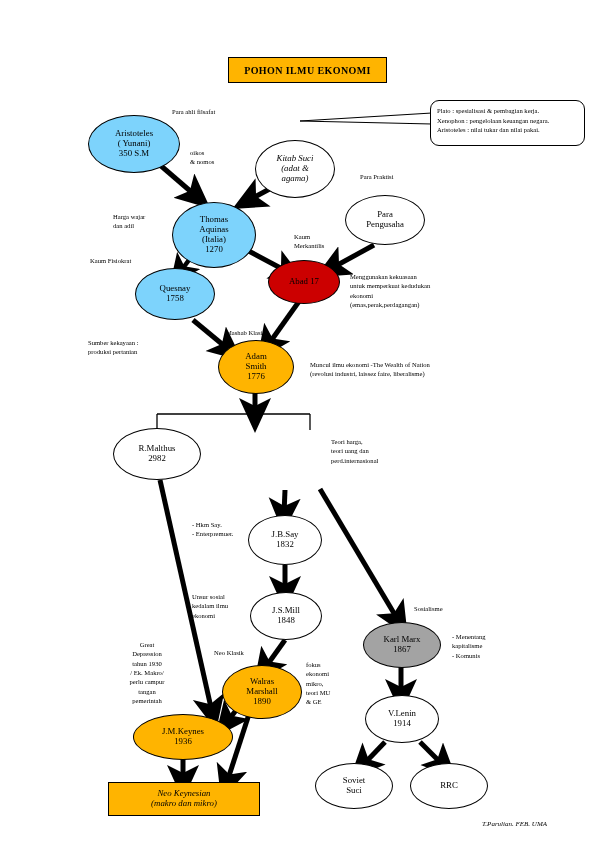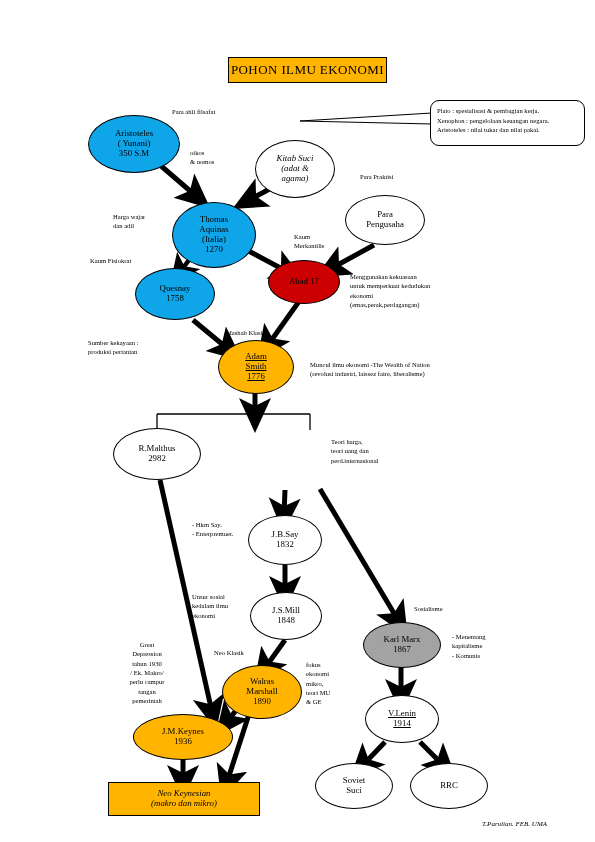--- a/index.html
+++ b/index.html
@@ -16,30 +16,30 @@
   .node{
     position:absolute;
     display:flex;align-items:center;justify-content:center;
     text-align:center;
     box-sizing:border-box;
     line-height:1.12;
     white-space:pre-line;
   }
   .ellipse{border-radius:50%;border:1.2px solid #000;}
   .ell-white{background:#ffffff;}
-  .ell-green{background:#0ea5e9;}
+  .ell-green{background:#7dd3fc;}
   .ell-red{background:#cc0000;color:#000;}
   .ell-yellow{background:#ffb400;}
   .rect{border:1.2px solid #000;background:#ffb400;}
 
   .title-box{
     position:absolute;
     background:#ffb400;border:1px solid #000;
     display:flex;align-items:center;justify-content:center;
-    font-weight:normal;font-size:13px;letter-spacing:.4px;
+    font-weight:bold;font-size:10px;letter-spacing:.4px;
   }
   .note{
     position:absolute;
     font-size:6.6px;line-height:1.42;
     white-space:pre-line;
   }
   .note-box{
     position:absolute;
     border:1.1px solid #000;border-radius:9px;background:#fff;
     font-size:6.6px;line-height:1.45;
@@ -131,21 +131,21 @@
   <div class="node ellipse ell-green n-md" style="left:172px;top:202px;width:84px;height:66px;">Thomas
 Aquinas
 (Italia)
 1270</div>
 
   <div class="node ellipse ell-red n-md" style="left:268px;top:260px;width:72px;height:44px;">Abad 17</div>
 
   <div class="node ellipse ell-green n-md" style="left:135px;top:268px;width:80px;height:52px;">Quesnay
 1758</div>
 
-  <div class="node ellipse ell-yellow n-md" style="left:218px;top:340px;width:76px;height:54px;text-decoration:underline;">Adam
+  <div class="node ellipse ell-yellow n-md" style="left:218px;top:340px;width:76px;height:54px;">Adam
 Smith
 1776</div>
 
   <div class="node ellipse ell-white n-md" style="left:113px;top:428px;width:88px;height:52px;">R.Malthus
 2982</div>
 
 
   <div class="node ellipse ell-white n-md" style="left:248px;top:515px;width:74px;height:50px;">J.B.Say
 1832</div>
 
@@ -155,21 +155,21 @@
   <div class="node ellipse n-md" style="left:363px;top:622px;width:78px;height:46px;background:#a3a3a3;border:1.2px solid #000;">Karl Marx
 1867</div>
 
   <div class="node ellipse ell-yellow n-md" style="left:222px;top:665px;width:80px;height:54px;">Walras
 Marshall
 1890</div>
 
   <div class="node ellipse ell-yellow n-md" style="left:133px;top:714px;width:100px;height:46px;">J.M.Keynes
 1936</div>
 
-  <div class="node ellipse ell-white n-md" style="left:365px;top:695px;width:74px;height:48px;text-decoration:underline;">V.Lenin
+  <div class="node ellipse ell-white n-md" style="left:365px;top:695px;width:74px;height:48px;">V.Lenin
 1914</div>
 
   <div class="node ellipse ell-white n-md" style="left:315px;top:763px;width:78px;height:46px;">Soviet
 Suci</div>
 
   <div class="node ellipse ell-white n-md" style="left:410px;top:763px;width:78px;height:46px;">RRC</div>
 
   <div class="node rect n-md" style="left:108px;top:782px;width:152px;height:34px;font-style:italic;">Neo Keynesian
 (makro dan mikro)</div>
 

